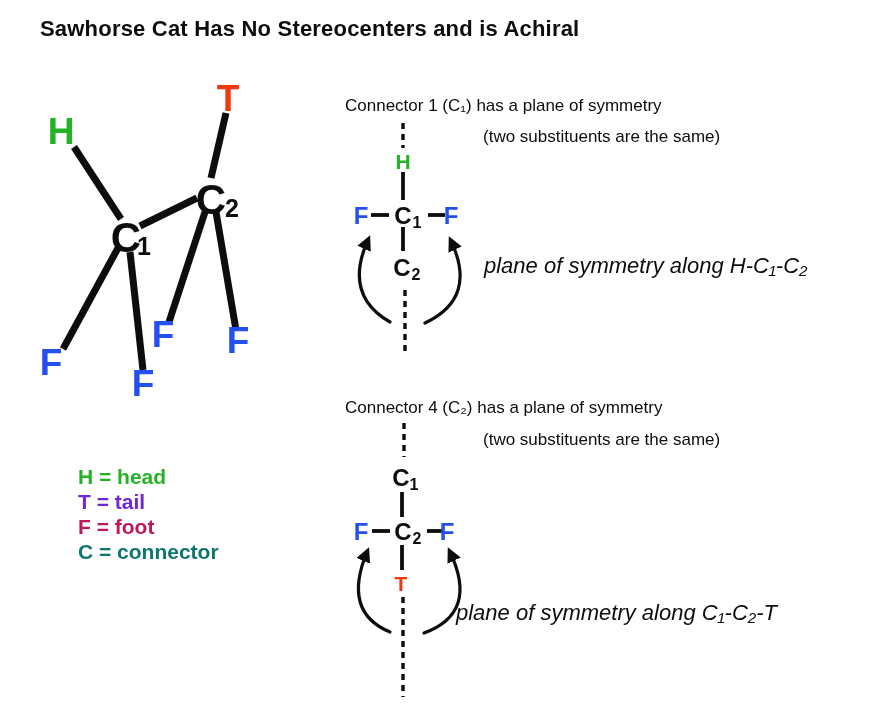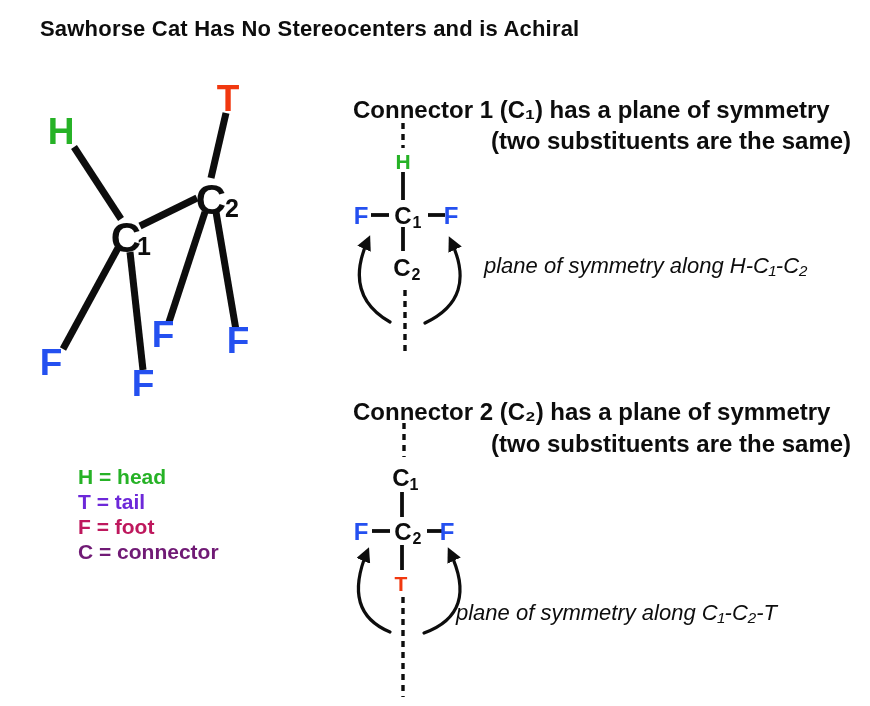--- a/index.html
+++ b/index.html
@@ -11,21 +11,21 @@
     font-family: "Liberation Sans", "DejaVu Sans", sans-serif;
     color: #0d0d0d;
     overflow: hidden;
   }
   .abs { position: absolute; white-space: nowrap; }
   .title {
     left: 40px; top: 16px;
     font-size: 22px; font-weight: bold; letter-spacing: 0.2px;
   }
   .heading {
-    font-size: 24px; font-weight: bold; margin-left: 8px;
+    font-size: 17px; font-weight: normal;
   }
   .h1a { left: 345px; top: 96px; }
   .h1b { left: 483px; top: 127px; }
   .h2a { left: 345px; top: 398px; }
   .h2b { left: 483px; top: 430px; }
   .caption {
     font-size: 22px; font-style: italic; font-weight: normal;
   }
   .cap1 { left: 484px; top: 253px; }
   .cap2 { left: 456px; top: 600px; }
@@ -81,21 +81,21 @@
     <text class="at-lg" x="31" y="287" fill="#2450f0">F</text>
     <text class="at-lg" x="123" y="308" fill="#2450f0">F</text>
     <text class="at-lg" x="143" y="259" fill="#2450f0">F</text>
     <text class="at-lg" x="218" y="265" fill="#2450f0">F</text>
   </svg>
 
   <div class="abs legend">
     <div style="color: rgb(38, 178, 38);">H = head</div>
     <div style="color: #6d28d9;">T = tail</div>
     <div style="color: #be185d;">F = foot</div>
-    <div style="color: #701a75;">C = connector</div>
+    <div style="color: #0f766e;">C = connector</div>
   </div>
 
   <div class="abs heading h1a">Connector 1 (C₁) has a plane of symmetry</div>
   <div class="abs heading h1b">(two substituents are the same)</div>
 
   <svg class="struct1" width="190" height="240" viewBox="0 0 190 240">
     <defs>
       <marker id="ah1" viewBox="0 0 10 10" refX="6.5" refY="5" markerWidth="4.6" markerHeight="4.6" orient="auto">
         <path d="M0,0 L10,5 L0,10 z" fill="#0d0d0d"></path>
       </marker>
@@ -114,21 +114,21 @@
     <text class="at-sm" x="21" y="95" fill="#2450f0">F</text>
     <text class="at-sm" x="63" y="95" fill="#0d0d0d">C</text>
     <text class="sub-sm" x="77" y="102" fill="#0d0d0d">1</text>
     <text class="at-sm" x="111" y="95" fill="#2450f0">F</text>
     <text class="at-sm" x="62" y="147" fill="#0d0d0d">C</text>
     <text class="sub-sm" x="76" y="154" fill="#0d0d0d">2</text>
   </svg>
 
   <div class="abs caption cap1">plane of symmetry along H-C₁-C₂</div>
 
-  <div class="abs heading h2a">Connector 2 (C₂) has a plane of symmetry</div>
+  <div class="abs heading h2a">Connector 4 (C₂) has a plane of symmetry</div>
   <div class="abs heading h2b">(two substituents are the same)</div>
 
   <svg class="struct2" width="190" height="286" viewBox="0 0 190 286">
     <defs>
       <marker id="ah2" viewBox="0 0 10 10" refX="6.5" refY="5" markerWidth="4.6" markerHeight="4.6" orient="auto">
         <path d="M0,0 L10,5 L0,10 z" fill="#0d0d0d"></path>
       </marker>
     </defs>
     <line class="mirror" x1="64" y1="3" x2="64" y2="37"></line>
     <line class="mirror" x1="63" y1="177" x2="63" y2="277"></line>

